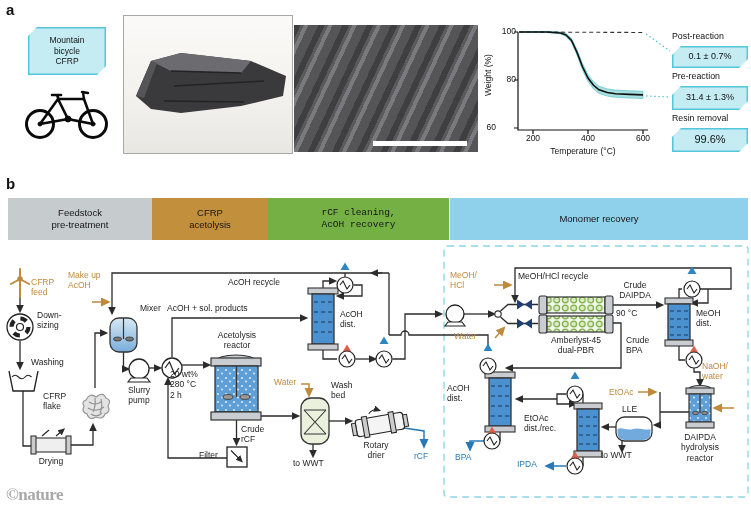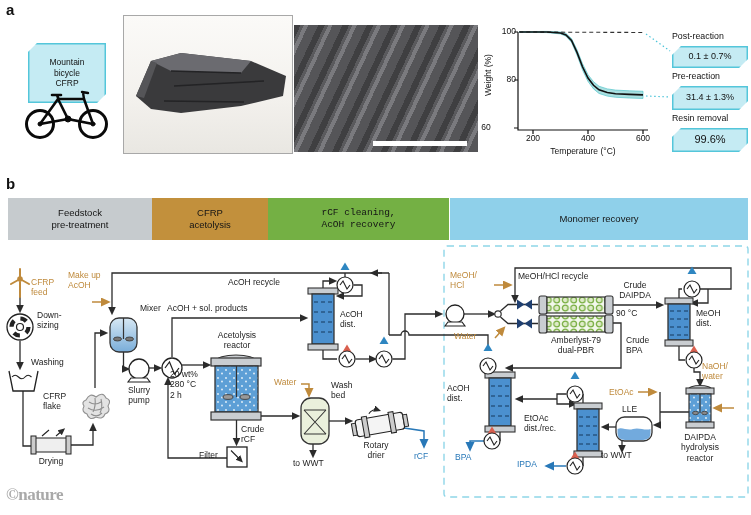--- a/index.html
+++ b/index.html
@@ -26,40 +26,40 @@
   .sem{position:absolute;left:294px;top:25px;width:184px;height:127px;
        background:repeating-linear-gradient(115deg,#3f3f41 0 6px,#5a5a5d 6px 9px,#7a7a7e 9px 13px,#555558 13px 22px);}
   .sem .bar{position:absolute;left:79px;top:116px;width:94px;height:5px;background:#fff;}
 </style>
 </head>
 <body>
 
 <div class="pl" style="left:6px;top:2px">a</div>
 <div class="pl" style="left:6px;top:176px">b</div>
 
-<div class="cbox" style="left:28px;top:43px;width:78px;height:60px">Mountain
+<div class="cbox" style="left:28px;top:27px;width:78px;height:48px">Mountain
 bicycle
 CFRP</div>
 
 <div class="photo">
   <svg width="168" height="137" viewBox="0 0 168 137">
     <polygon points="12,80 27,45 57,37 127,45 162,60 159,80 117,90 57,97 27,93" fill="#3a3a3c"></polygon>
     <polygon points="27,45 57,37 127,45 117,57 47,55" fill="#6b6b70"></polygon>
     <polygon points="12,80 27,45 33,47 20,82" fill="#555558"></polygon>
     <path d="M47,55 L117,57 M50,70 L140,65 M40,85 L120,86" stroke="#232325" stroke-width="1.4" fill="none"></path>
   </svg>
 </div>
 <div class="sem">
   <div class="bar"></div>
 </div>
 
 <div class="ylab">Weight (%)</div>
 <div class="tick" style="left:496px;top:27px;width:20px;text-align:right">100</div>
 <div class="tick" style="left:496px;top:75px;width:20px;text-align:right">80</div>
-<div class="tick" style="left:476px;top:123px;width:20px;text-align:center">60</div>
+<div class="tick" style="left:476px;top:123px;width:20px;text-align:right">60</div>
 <div class="tick" style="left:519px;top:134px;width:28px;text-align:center">200</div>
 <div class="tick" style="left:574px;top:134px;width:28px;text-align:center">400</div>
 <div class="tick" style="left:629px;top:134px;width:28px;text-align:center">600</div>
 <div class="tick" style="left:528px;top:147px;width:110px;text-align:center">Temperature (°C)</div>
 
 <div class="annT" style="left:672px;top:32px">Post-reaction</div>
 <div class="cbox" style="left:672px;top:46px;width:76px;height:22px;font-size:9px">0.1 ± 0.7%</div>
 <div class="annT" style="left:672px;top:72px">Pre-reaction</div>
 <div class="cbox" style="left:672px;top:86px;width:76px;height:24px;font-size:9px">31.4 ± 1.3%</div>
 <div class="annT" style="left:672px;top:114px">Resin removal</div>
@@ -410,21 +410,21 @@
 <div class="lbl" style="left:293px;top:458px;width:44px">to WWT</div>
 <div class="lbl ctr" style="left:354px;top:440px;width:44px">Rotary
 drier</div>
 <div class="lbl bl" style="left:414px;top:451px;width:26px">rCF</div>
 <div class="lbl" style="left:340px;top:309px;width:34px">AcOH
 dist.</div>
 <div class="lbl or rt" style="left:450px;top:270px;width:42px">MeOH/
 HCl</div>
 <div class="lbl or" style="left:454px;top:331px;width:30px">Water</div>
 <div class="lbl" style="left:518px;top:271px;width:92px">MeOH/HCl recycle</div>
-<div class="lbl ctr" style="left:534px;top:335px;width:84px">Amberlyst-79
+<div class="lbl ctr" style="left:534px;top:335px;width:84px">Amberlyst-45
 dual-PBR</div>
 <div class="lbl ctr" style="left:610px;top:280px;width:50px">Crude
 DAIPDA</div>
 <div class="lbl" style="left:616px;top:308px;width:32px">90 °C</div>
 <div class="lbl" style="left:626px;top:335px;width:36px">Crude
 BPA</div>
 <div class="lbl" style="left:696px;top:308px;width:34px">MeOH
 dist.</div>
 <div class="lbl or rt" style="left:702px;top:361px;width:44px">NaOH/
 water</div>

